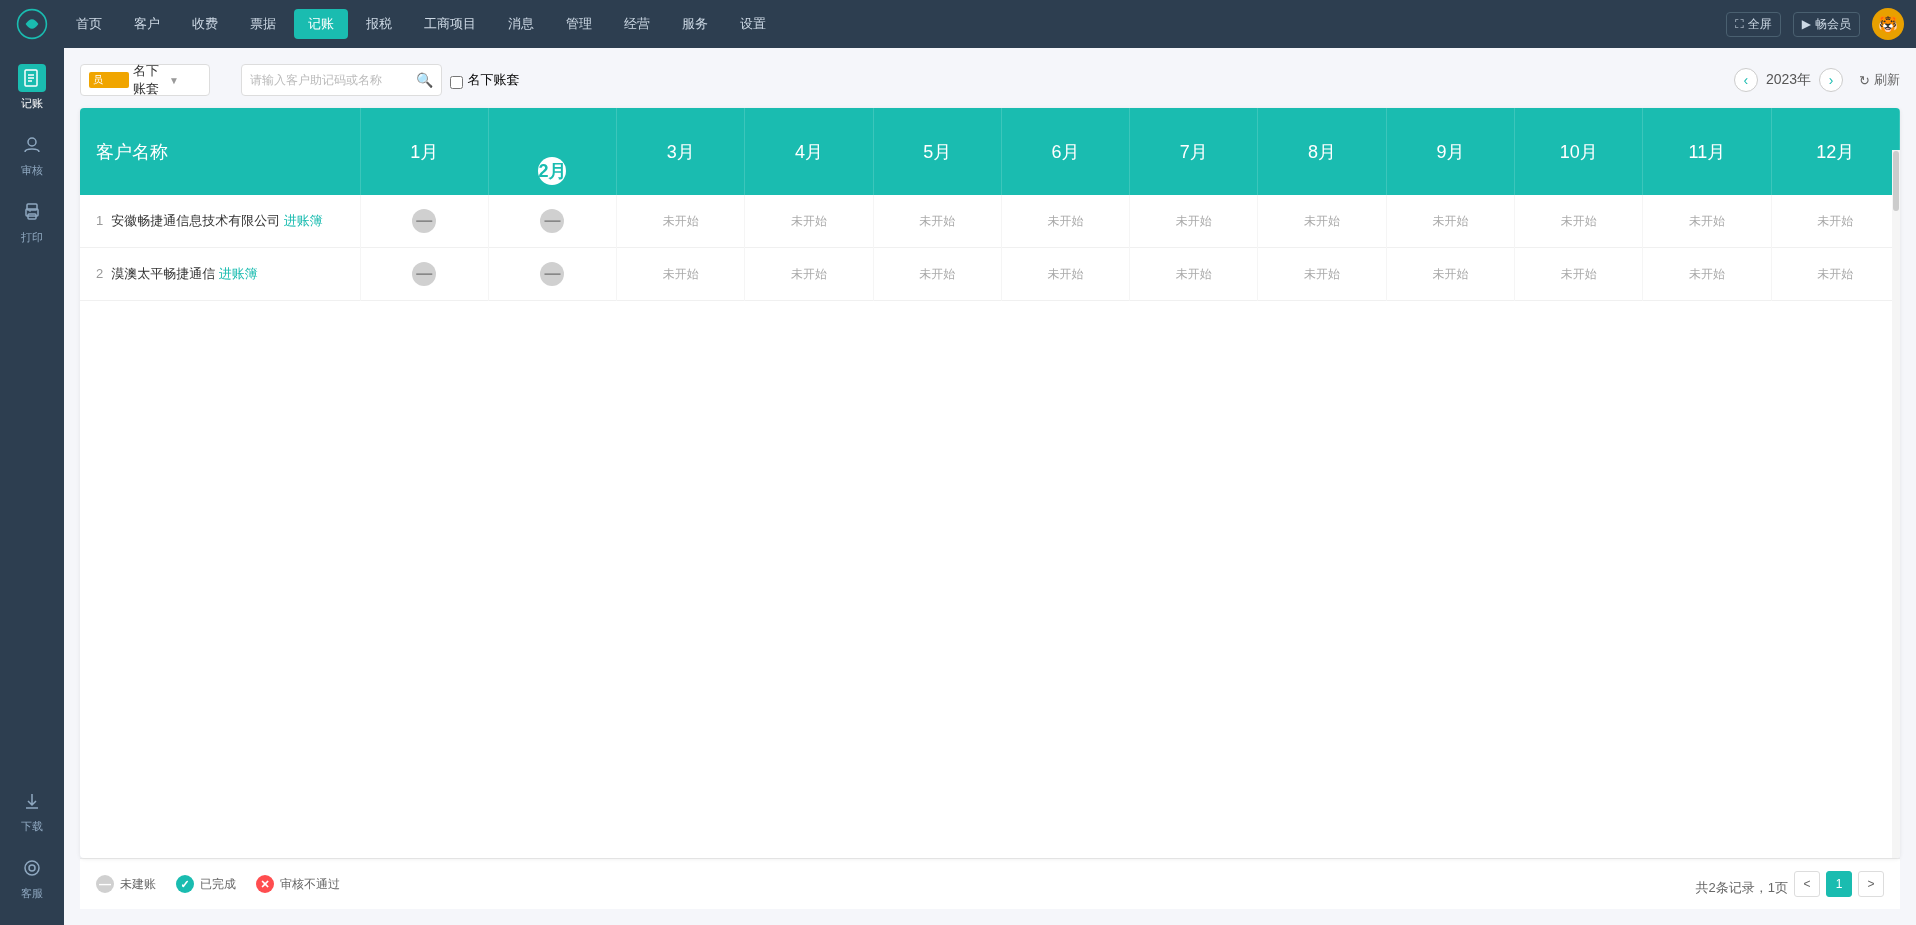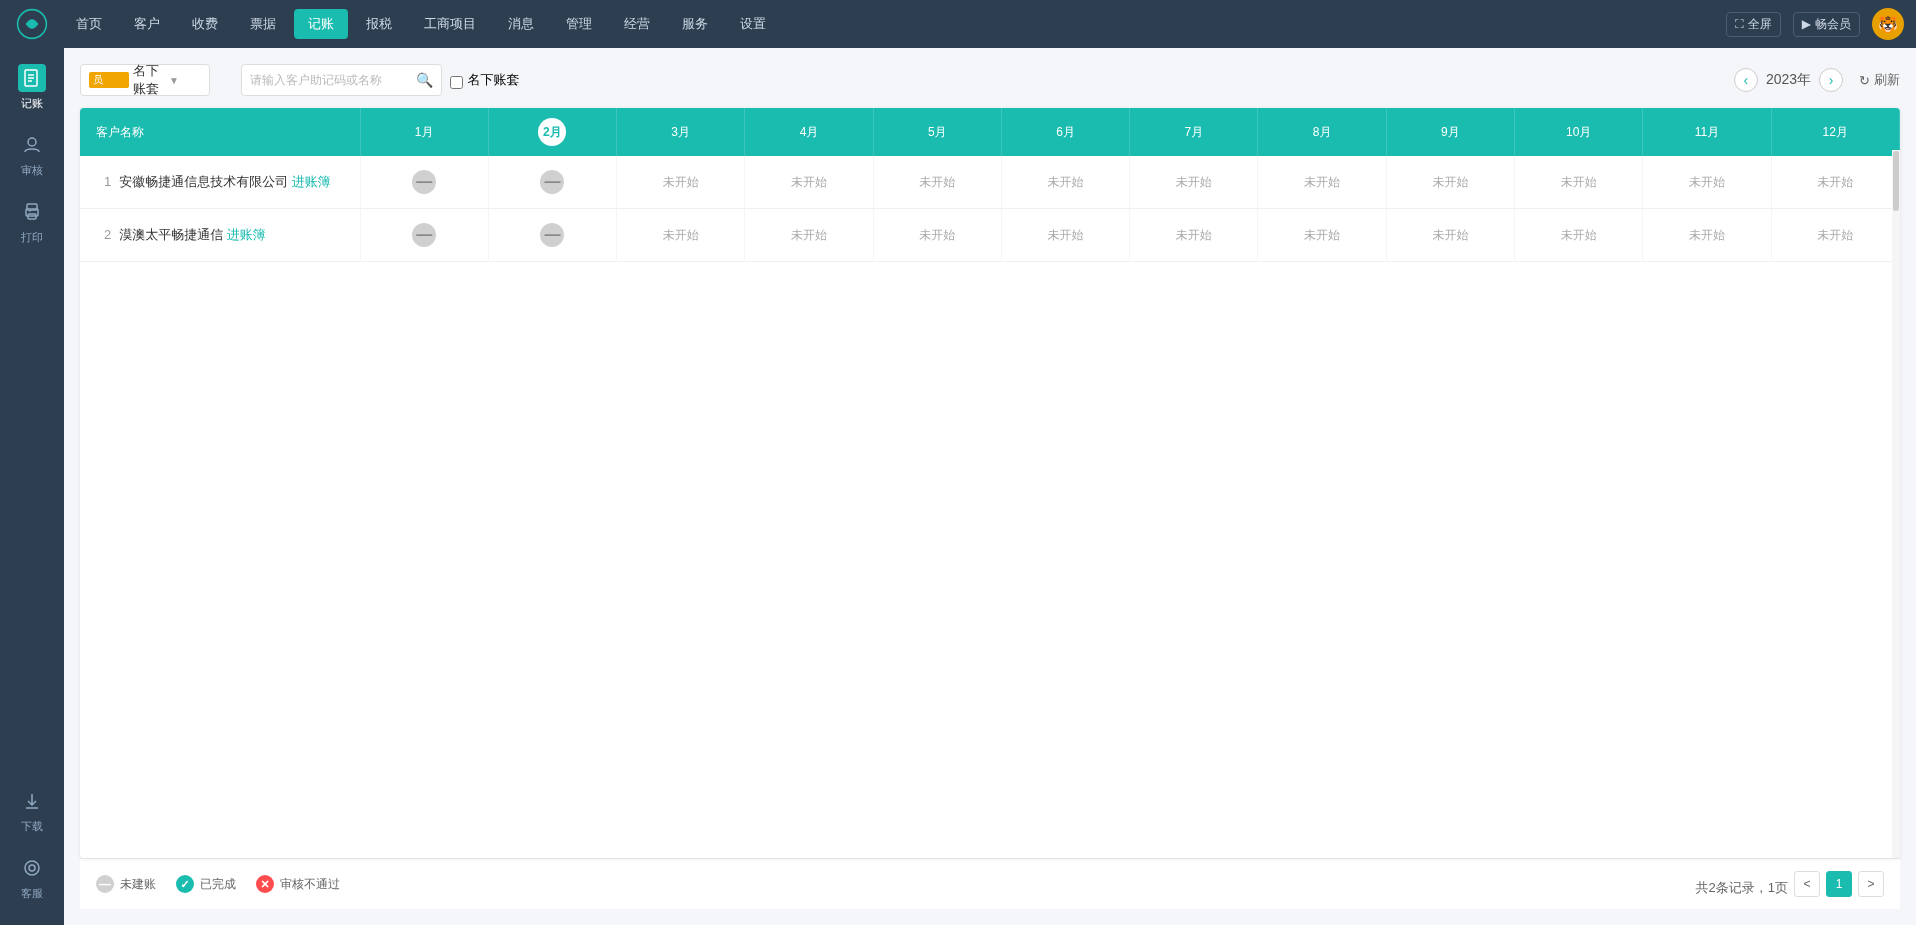--- a/index.html
+++ b/index.html
@@ -238,52 +238,53 @@
       table-layout: fixed;
     }
     thead tr {
       background: #1abcb0;
       color: white;
     }
     thead th {
       padding: 10px 8px;
       text-align: center;
       font-weight: normal;
-      font-size: 12px;
+      font-size: 18px;
       border-right: 1px solid rgba(255,255,255,0.15);
     }
     thead th:first-child {
       text-align: left;
       padding-left: 16px;
       width: 300px;
     }
     .month-current {
       background: white;
       color: #1abcb0;
       border-radius: 50%;
       width: 28px;
       height: 28px;
       display: inline-flex;
       align-items: center;
       justify-content: center;
       font-weight: bold;
+      margin-top: 39px;
     }
     tbody tr {
       border-bottom: 1px solid #f0f0f0;
     }
     tbody td {
       padding: 14px 8px;
       text-align: center;
       font-size: 13px;
       color: #666;
       border-right: 1px solid #f5f5f5;
     }
     tbody td:first-child {
       text-align: left;
-      padding-left: 24px;
+      padding-left: 16px;
       color: #333;
     }
     .row-num { color: #999; margin-right: 8px; }
     .link-btn {
       color: #1abcb0;
       cursor: pointer;
       font-size: 13px;
     }
     .status-dash {
       display: inline-flex;

